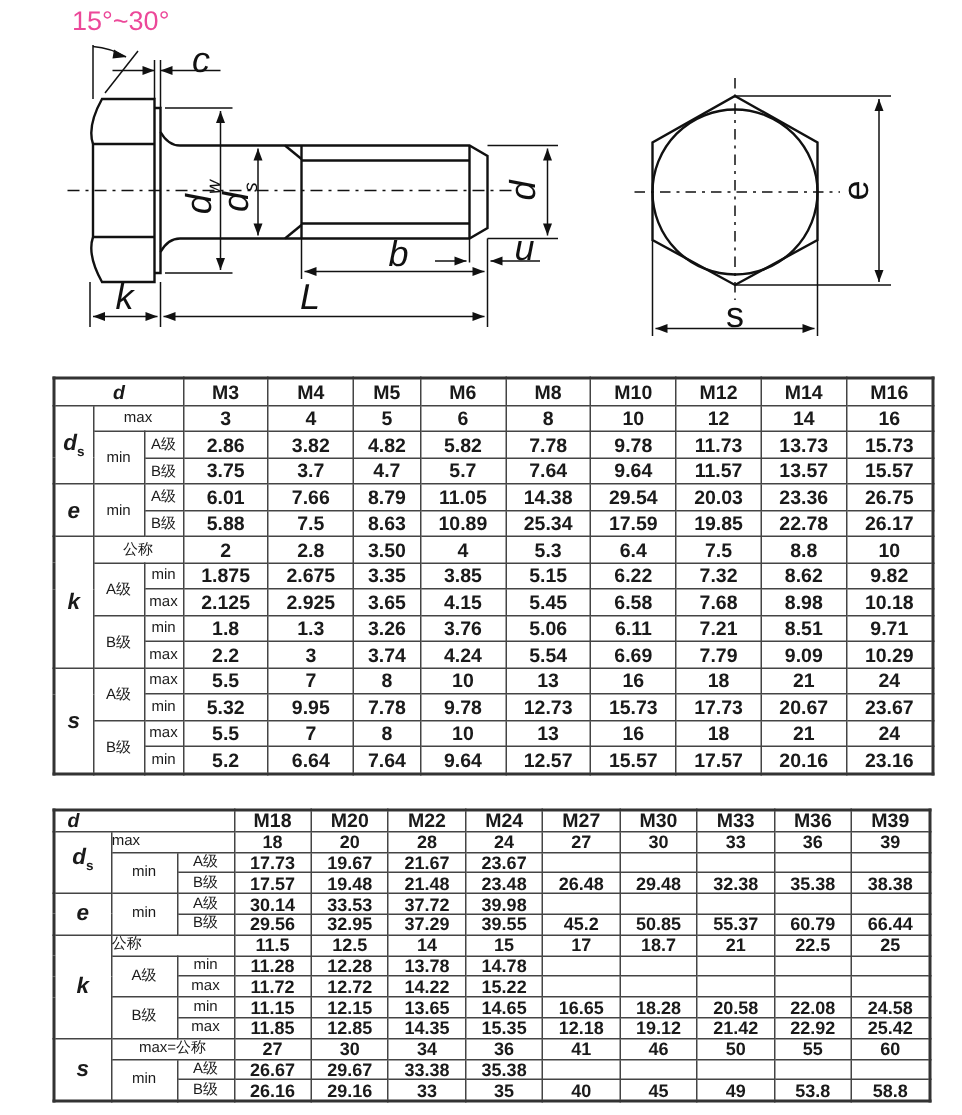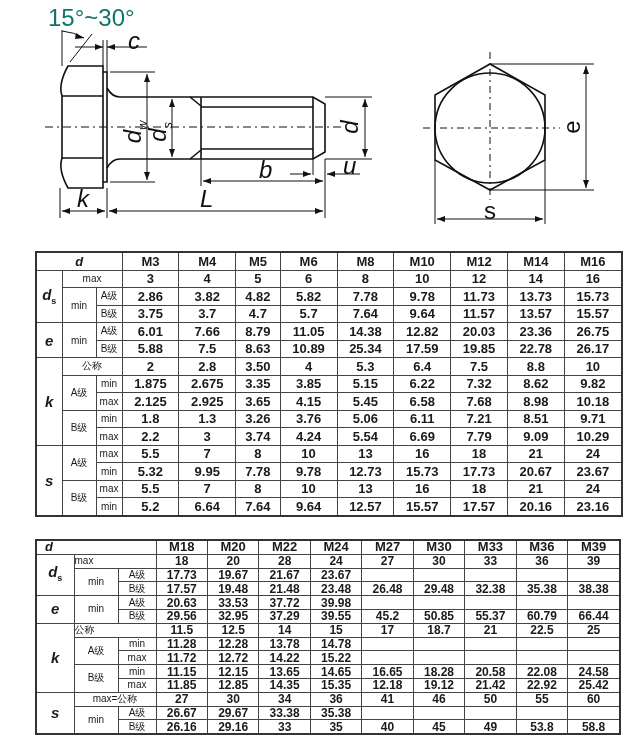--- a/index.html
+++ b/index.html
@@ -1,20 +1,20 @@
 <!DOCTYPE html>
 <html><head>
 <meta charset="utf-8">
 <style>
   html, body { margin:0; padding:0; background:#ffffff; }
   body { width:641px; height:743px; position:relative; overflow:hidden; font-family:"Liberation Sans", sans-serif; color:#1a1a1a; }
   .drawing { position:absolute; left:0; top:0; width:641px; height:240px; }
   .drawing svg { position:absolute; left:0; top:0; }
   .lbl { position:absolute; font-family:"Liberation Sans", sans-serif; font-style:italic; color:#111; line-height:1; }
-  .angle { position:absolute; left:48px; top:4px; font-size:24px; color:#0f766e; font-style:normal; font-family:"Liberation Sans", sans-serif; }
+  .angle { position:absolute; left:48px; top:4px; font-size:18px; color:#ec4899; font-style:normal; font-family:"Liberation Sans", sans-serif; }
 
   table.spec { position:absolute; border-collapse:collapse; font-family:"Liberation Sans", sans-serif; font-weight:bold; color:#1a1a1a; }
   table.spec td { border:1px solid #444; text-align:center; padding:0; white-space:nowrap; }
   #t1 { left:35px; top:251px; width:588px; font-size:13px; border:2px solid #333; }
   #t1 td { height:16.5px; }
   #t2 { left:35px; top:539px; width:586px; font-size:12px; border:2px solid #333; }
   #t2 td { height:12.8px; line-height:12px; }
   .sym { font-style:italic; font-size:15px; }
   .sym sub { font-size:9px; font-style:normal; }
   .sub { font-weight:normal; font-size:10px; }
@@ -192,21 +192,21 @@
   </tr>
   <tr>
     <td rowspan="2" class="sym">e</td>
     <td rowspan="2" class="sub">min</td>
     <td class="sub">A级</td>
     <td>6.01</td>
         <td>7.66</td>
         <td>8.79</td>
         <td>11.05</td>
         <td>14.38</td>
-        <td>12.82</td>
+        <td>29.54</td>
         <td>20.03</td>
         <td>23.36</td>
         <td>26.75</td>
   </tr>
   <tr>
     <td class="sub">B级</td>
     <td>5.88</td>
         <td>7.5</td>
         <td>8.63</td>
         <td>10.89</td>
@@ -388,21 +388,21 @@
         <td>26.48</td>
         <td>29.48</td>
         <td>32.38</td>
         <td>35.38</td>
         <td>38.38</td>
   </tr>
   <tr>
     <td rowspan="2" class="sym">e</td>
     <td rowspan="2" class="sub">min</td>
     <td class="sub">A级</td>
-    <td>20.63</td>
+    <td>30.14</td>
         <td>33.53</td>
         <td>37.72</td>
         <td>39.98</td>
         <td></td>
         <td></td>
         <td></td>
         <td></td>
         <td></td>
   </tr>
   <tr>

